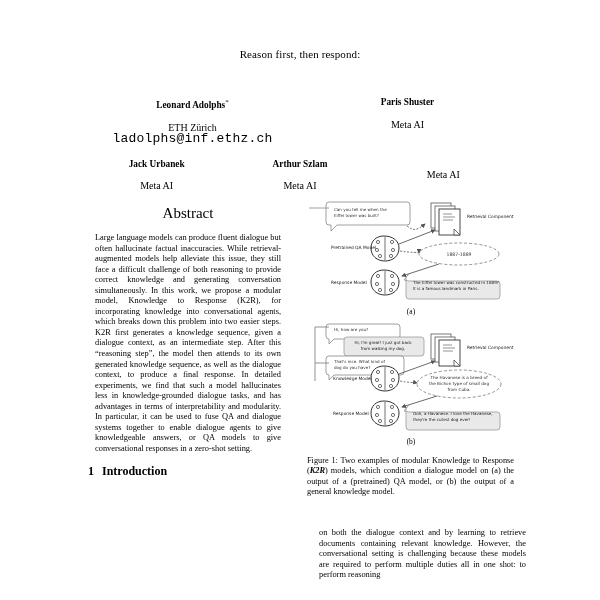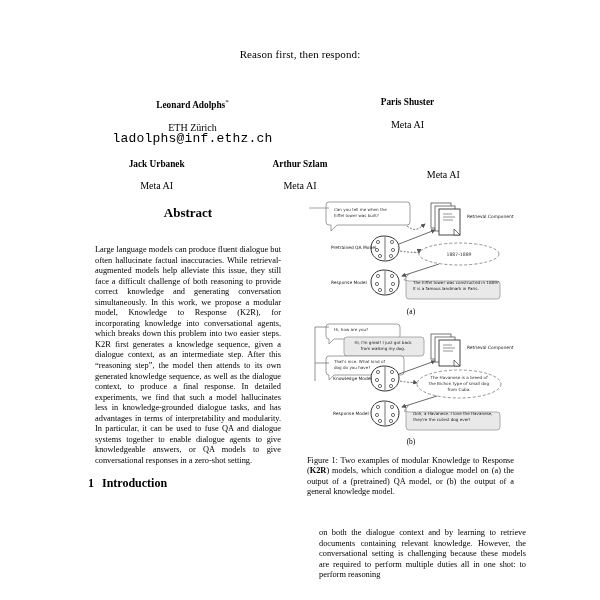--- a/index.html
+++ b/index.html
@@ -48,23 +48,23 @@
   }
   .row-gap{height:14px;}
   
   .col{
     position:absolute;
     width:200px;
     text-align:justify;
   }
   .col-left{left:88px;top:205px;}
   .sec-head{
-    font-weight:bold;font-size:13px;
+    font-weight:normal;font-size:15px;
     text-align:center;
-    margin:0 0 24px 0;
+    margin:0 0 11px 0;
   }
   .sec-head-left{
     font-weight:bold;font-size:12px;
     text-align:left;
     margin:10px 0 5px 0;
   }
   .sec-num{display:inline-block;width:14px;}
   .body-text{
     font-size:8.35px;
     line-height:10.55px;
@@ -76,21 +76,21 @@
     width:186px;margin:0 auto;
   }
   
   .figure{
     position:absolute;left:307px;top:196px;width:208px;height:255px;
   }
   .fig-caption{
     position:absolute;left:307px;top:456px;width:207px;
     font-size:8.3px;line-height:10.4px;text-align:justify;
   }
-  .fig-caption b{font-weight:bold;}
+  .fig-caption b{font-weight:bold;font-style:italic;}
   .right-body{
     position:absolute;left:307px;top:528px;width:207px;
     font-size:8.35px;line-height:10.55px;text-align:justify;margin-left:12px;
   }
   svg{display:block;}
 </style>
 </head>
 <body>
 
 <div class="page">

